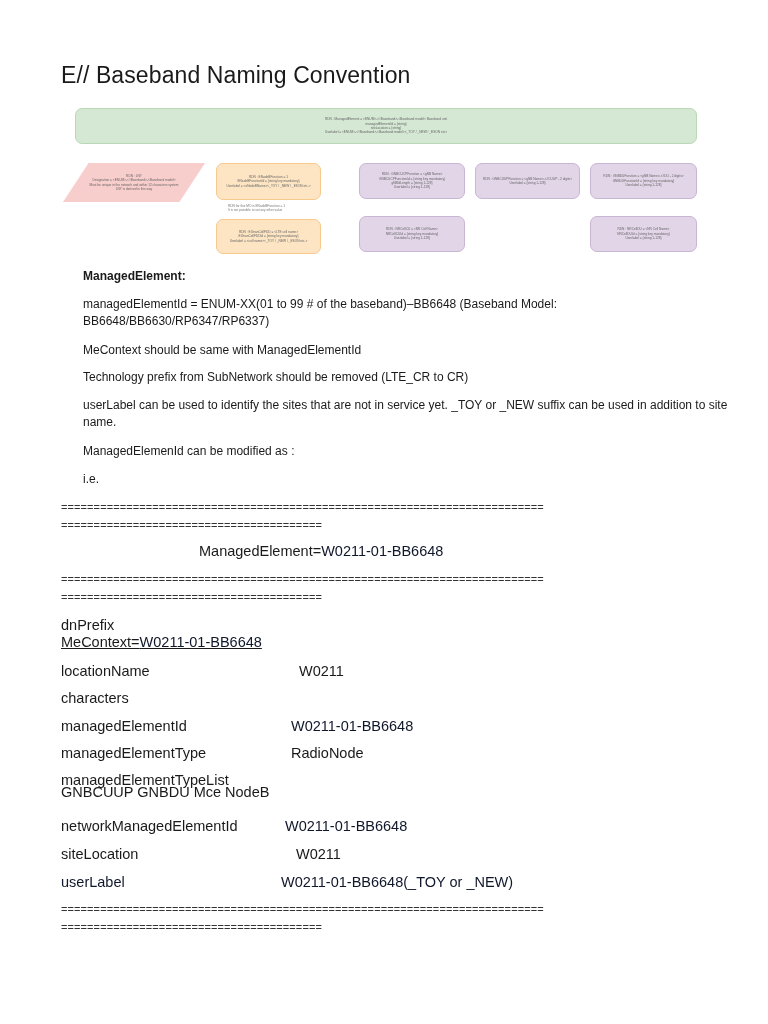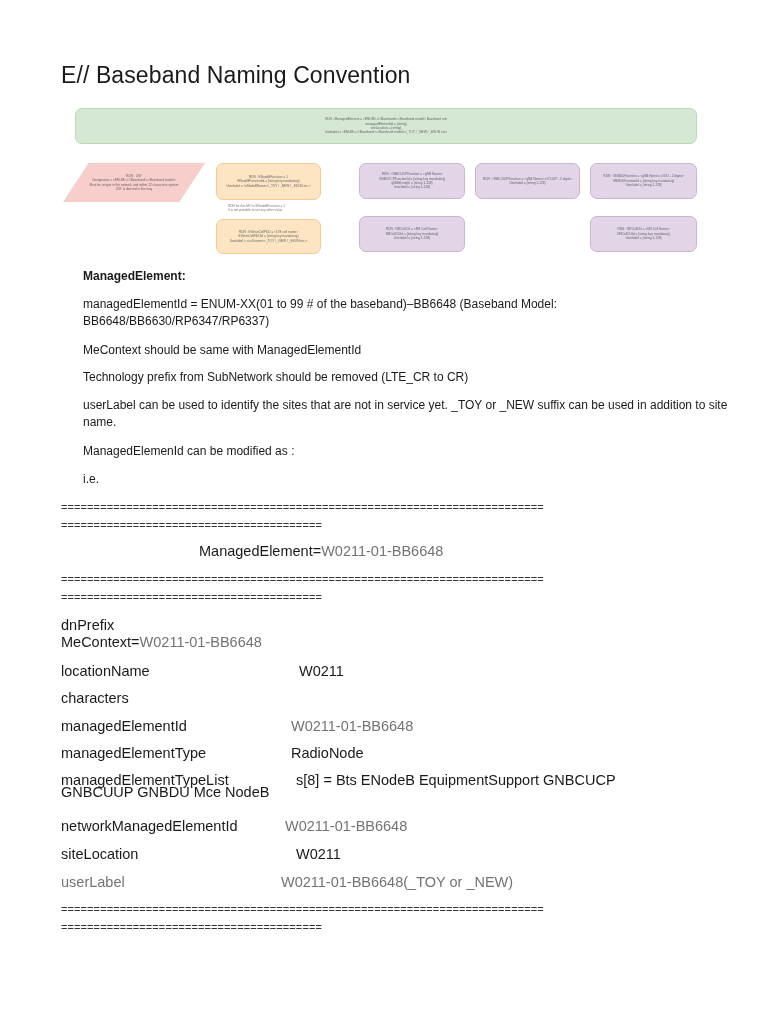--- a/index.html
+++ b/index.html
@@ -26,21 +26,21 @@
     clip-path: polygon(18% 0, 100% 0, 82% 100%, 0 100%);
     display: flex; align-items: center; justify-content: center;
     text-align: center; font-size: 3.2px; line-height: 4.4px; color: #666;
     white-space: pre-line;
   }
   .note {
     position: absolute; font-size: 3.2px; line-height: 4.4px; color: #777; white-space: pre-line;
   }
   .p { position: absolute; left: 61px; font-size: 12px; line-height: 17px; width: 660px; margin-left: 22px; }
   .bold { font-weight: bold; }
-  .blue { color: #737373; }
+  .blue { color: #0f172a; }
   .eq { position: absolute; left: 61px; font-size: 11px; color: #333; letter-spacing: 0.1px; white-space: nowrap; font-family: "Liberation Sans", sans-serif; }
   .row { position: absolute; left: 61px; font-size: 14.5px; line-height: 17px; width: 680px; }
   .row .val { position: absolute; top: 0; white-space: nowrap; }
 </style>
 </head>
 <body>
 
 <div class="title">E// Baseband Naming Convention</div>
 
 <div class="diagram">
@@ -90,21 +90,21 @@
 
 <div class="row" style="top:543px; left:199px;">
   <span>ManagedElement=</span><span class="blue">W0211-01-BB6648</span>
 </div>
 
 <div class="eq" style="top:573px;">==========================================================================</div>
 <div class="eq" style="top:591px;">========================================</div>
 
 <div class="row" style="top:617px; height:34px;">
   <span>dnPrefix</span>
-  <div style="position:absolute; left:0; top:17px; white-space:nowrap;"><span>MeContext=</span><span class="blue">W0211-01-BB6648</span></div>
+  <div style="position:absolute; left:0; top:17px; white-space:nowrap;text-decoration:underline;"><span>MeContext=</span><span class="blue">W0211-01-BB6648</span></div>
 </div>
 
 <div class="row" style="top:663px;">
   <span>locationName</span>
   <span class="val" style="left:238px;">W0211</span>
 </div>
 
 <div class="row" style="top:690px;">
   <span>characters</span>
 </div>
@@ -114,21 +114,20 @@
   <span class="val blue" style="left:230px;">W0211-01-BB6648</span>
 </div>
 
 <div class="row" style="top:745px;">
   <span>managedElementType</span>
   <span class="val" style="left:230px;">RadioNode</span>
 </div>
 
 <div class="row" style="top:772px; height:34px;">
   <span>managedElementTypeList</span>
-  <span class="val" style="left:235px;">s[8] = Bts ENodeB EquipmentSupport GNBCUCP</span>
   <div style="position:absolute; left:0; top:12px; white-space:nowrap;">GNBCUUP GNBDU Mce NodeB</div>
 </div>
 
 <div class="row" style="top:818px;">
   <span>networkManagedElementId</span>
   <span class="val blue" style="left:224px;">W0211-01-BB6648</span>
 </div>
 
 <div class="row" style="top:846px;">
   <span>siteLocation</span>

